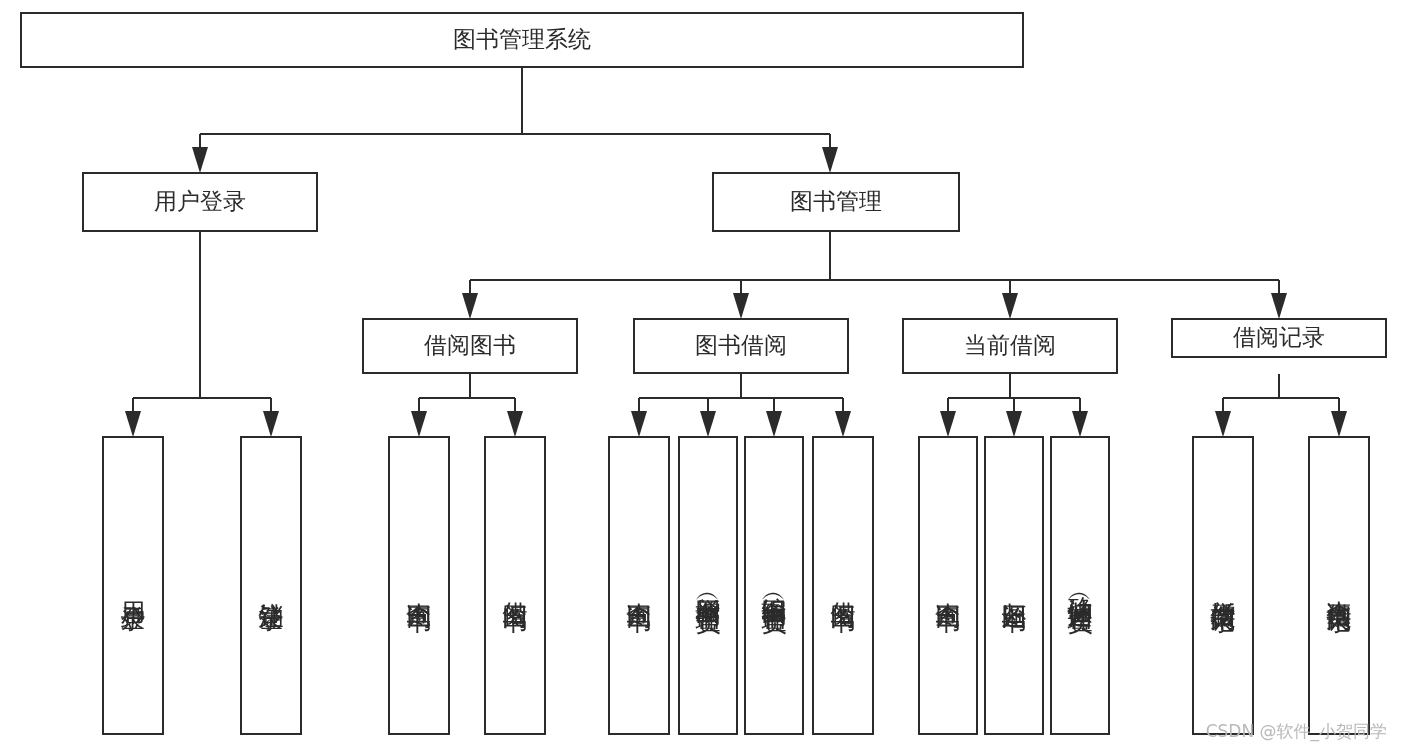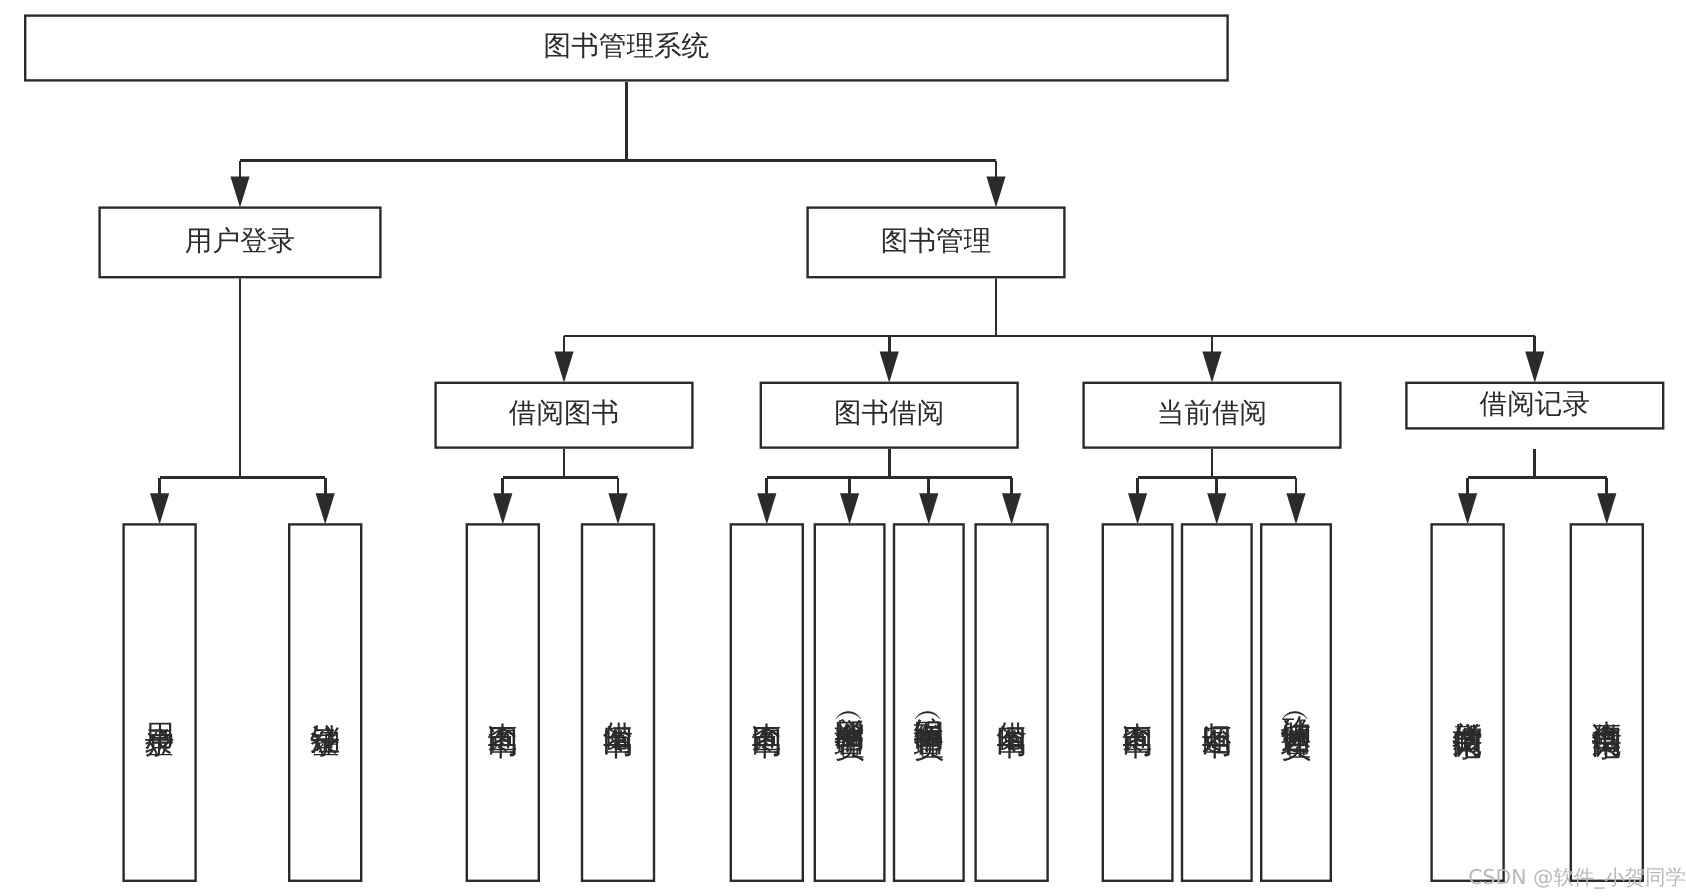--- a/index.html
+++ b/index.html
@@ -53,21 +53,21 @@
   }
   .node.vert .node-label {
     writing-mode: vertical-rl;
     text-orientation: upright;
     font-size: 25px;
     letter-spacing: 2px;
     line-height: 1;
   }
   .watermark {
     position: absolute;
-    right: 0;
+    right: 18px;
     bottom: 4px;
     font-size: 17px;
     color: #b9b9b9;
     z-index: 5;
     white-space: nowrap;
     font-family: "DejaVu Sans", "Liberation Sans", sans-serif;
   }
 </style>
 </head>
 <body>
@@ -129,21 +129,21 @@
       <polygon points="1331,411 1347,411 1339,437" fill="#2b2b2b"></polygon>
     </svg>
 
   <div class="node horiz" style="left: 20px; top: 12px; width: 1004px; height: 56px;">
     <span class="node-label">图书管理系统</span>
   </div>
 
   <div class="node horiz" style="left: 82px; top: 172px; width: 236px; height: 60px;">
     <span class="node-label">用户登录</span>
   </div>
-  <div class="node horiz" style="left: 672px; top: 172px; width: 216px; height: 60px;">
+  <div class="node horiz" style="left: 712px; top: 172px; width: 248px; height: 60px; font-family: Liberation Serif, serif;">
     <span class="node-label">图书管理</span>
   </div>
 
   <div class="node horiz" style="left: 362px; top: 318px; width: 216px; height: 56px;">
     <span class="node-label">借阅图书</span>
   </div>
   <div class="node horiz" style="left: 633px; top: 318px; width: 216px; height: 56px;">
     <span class="node-label">图书借阅</span>
   </div>
   <div class="node horiz" style="left: 902px; top: 318px; width: 216px; height: 56px;">

